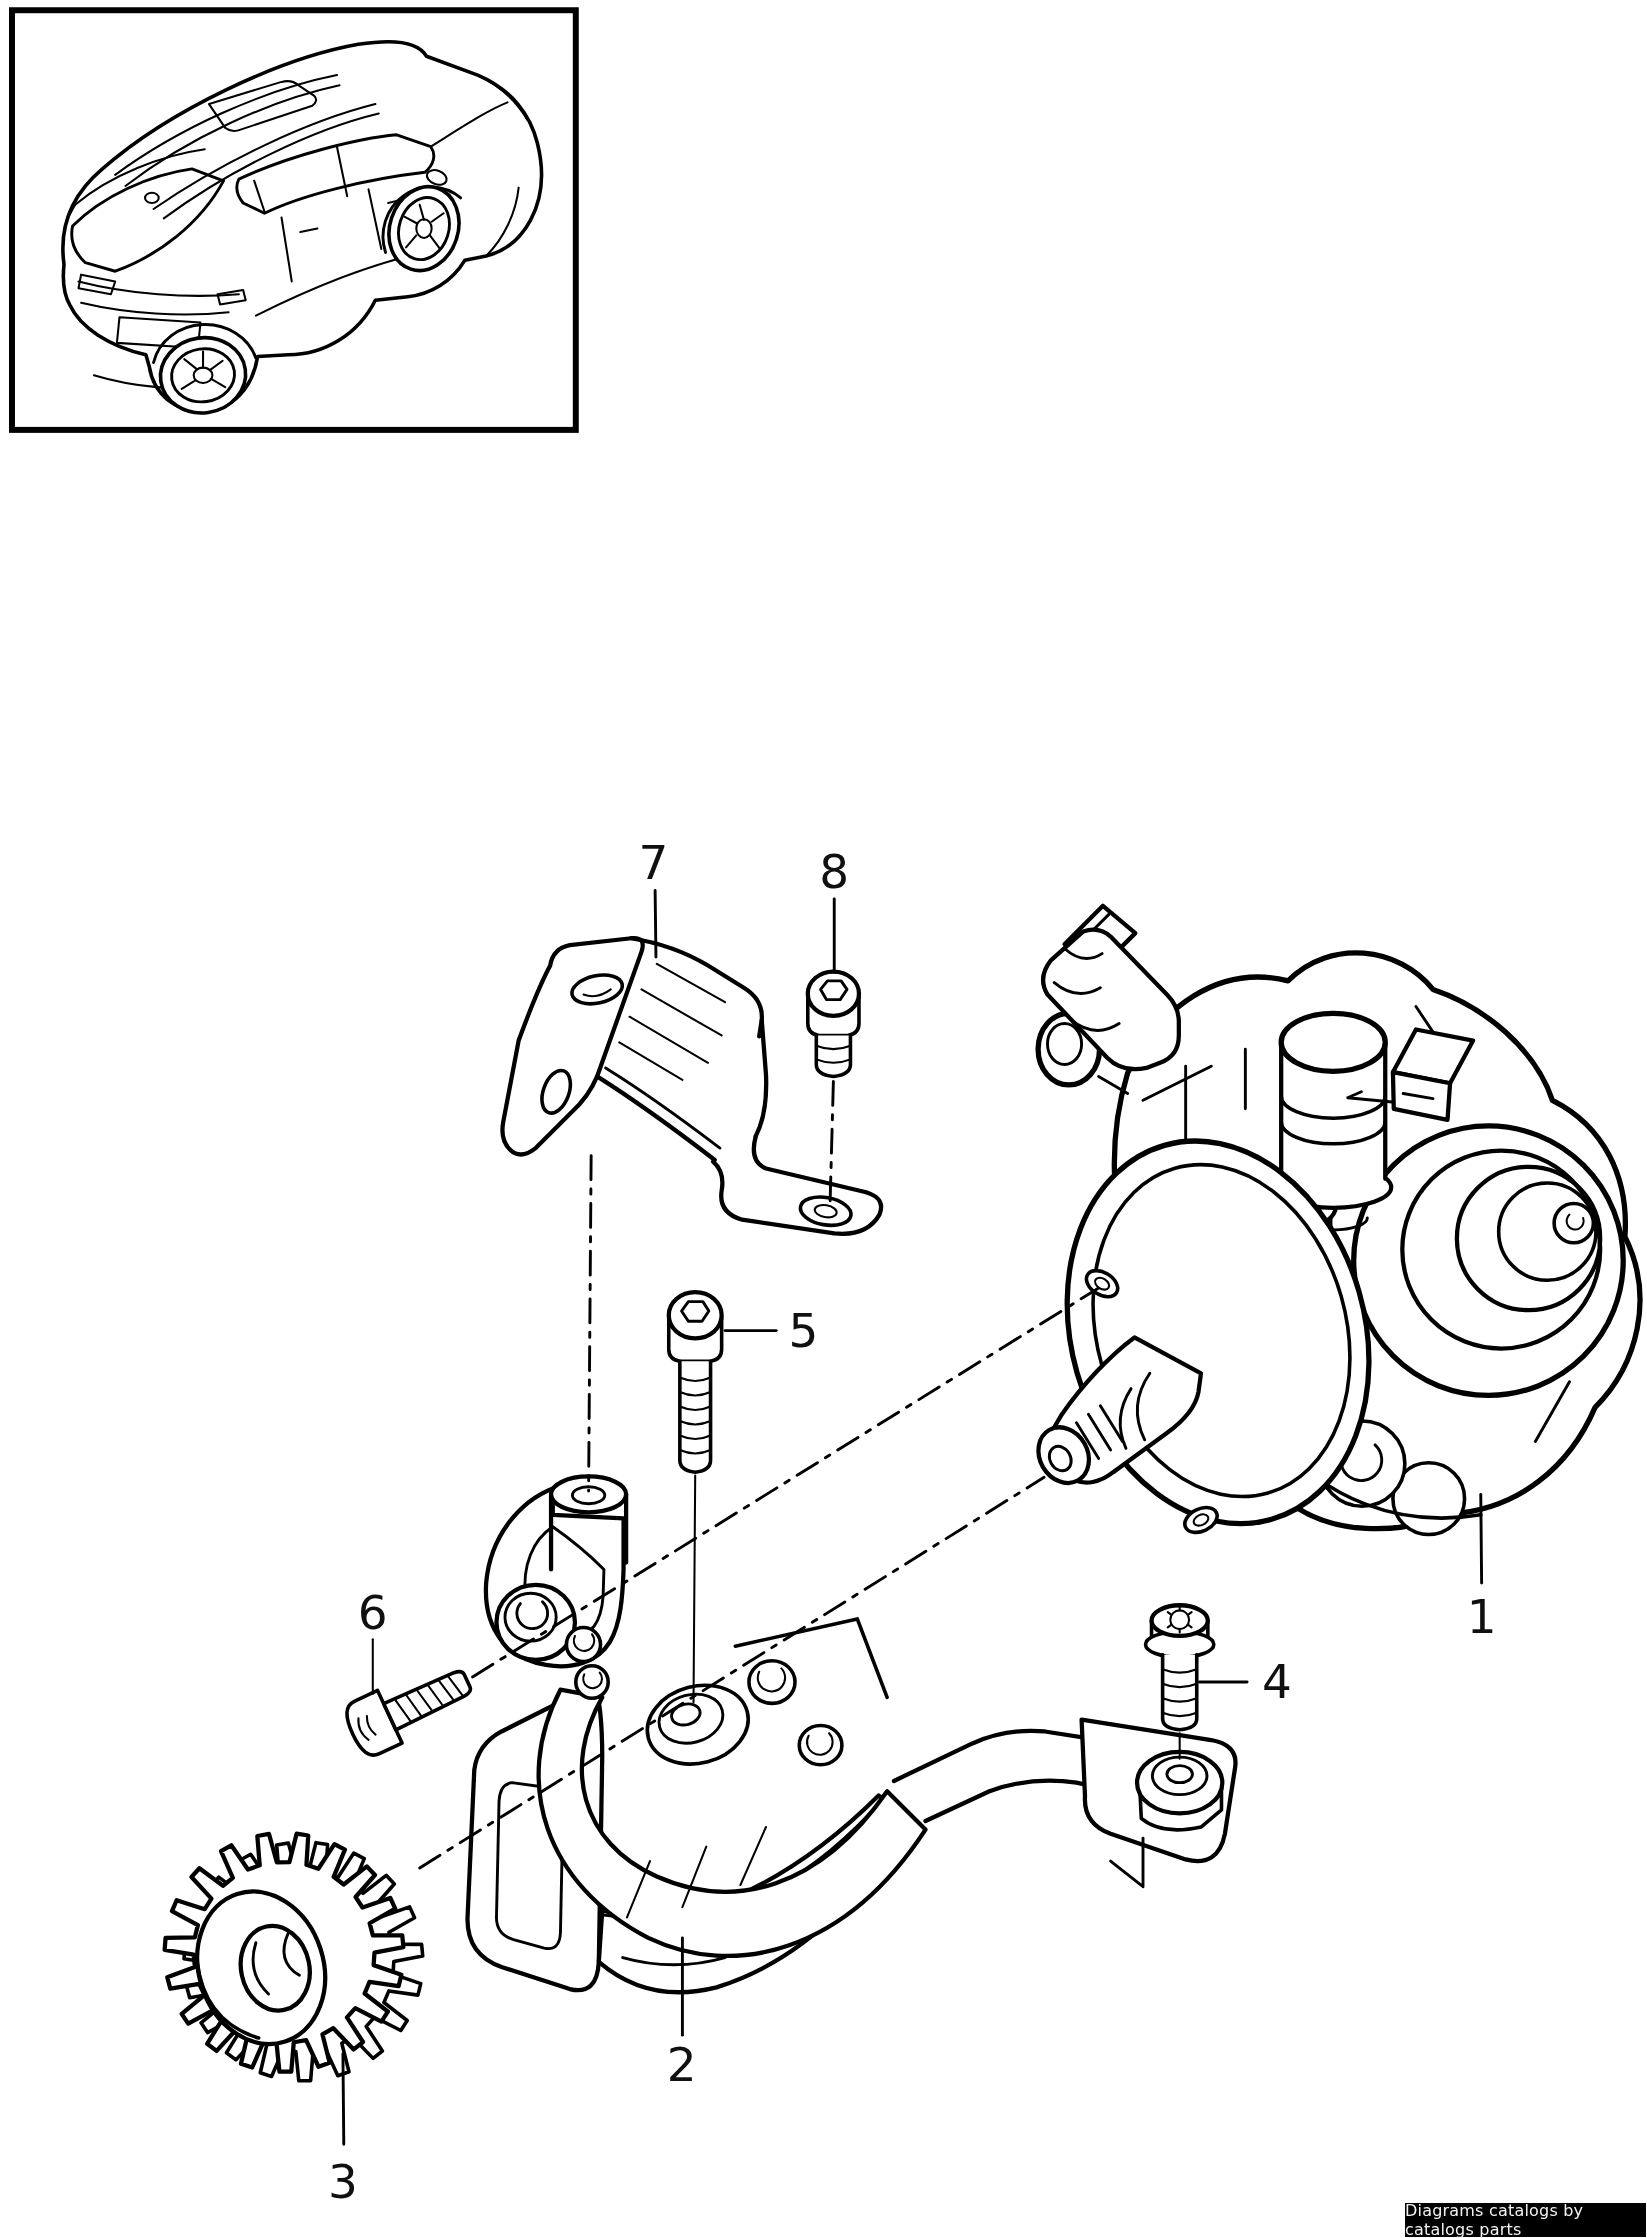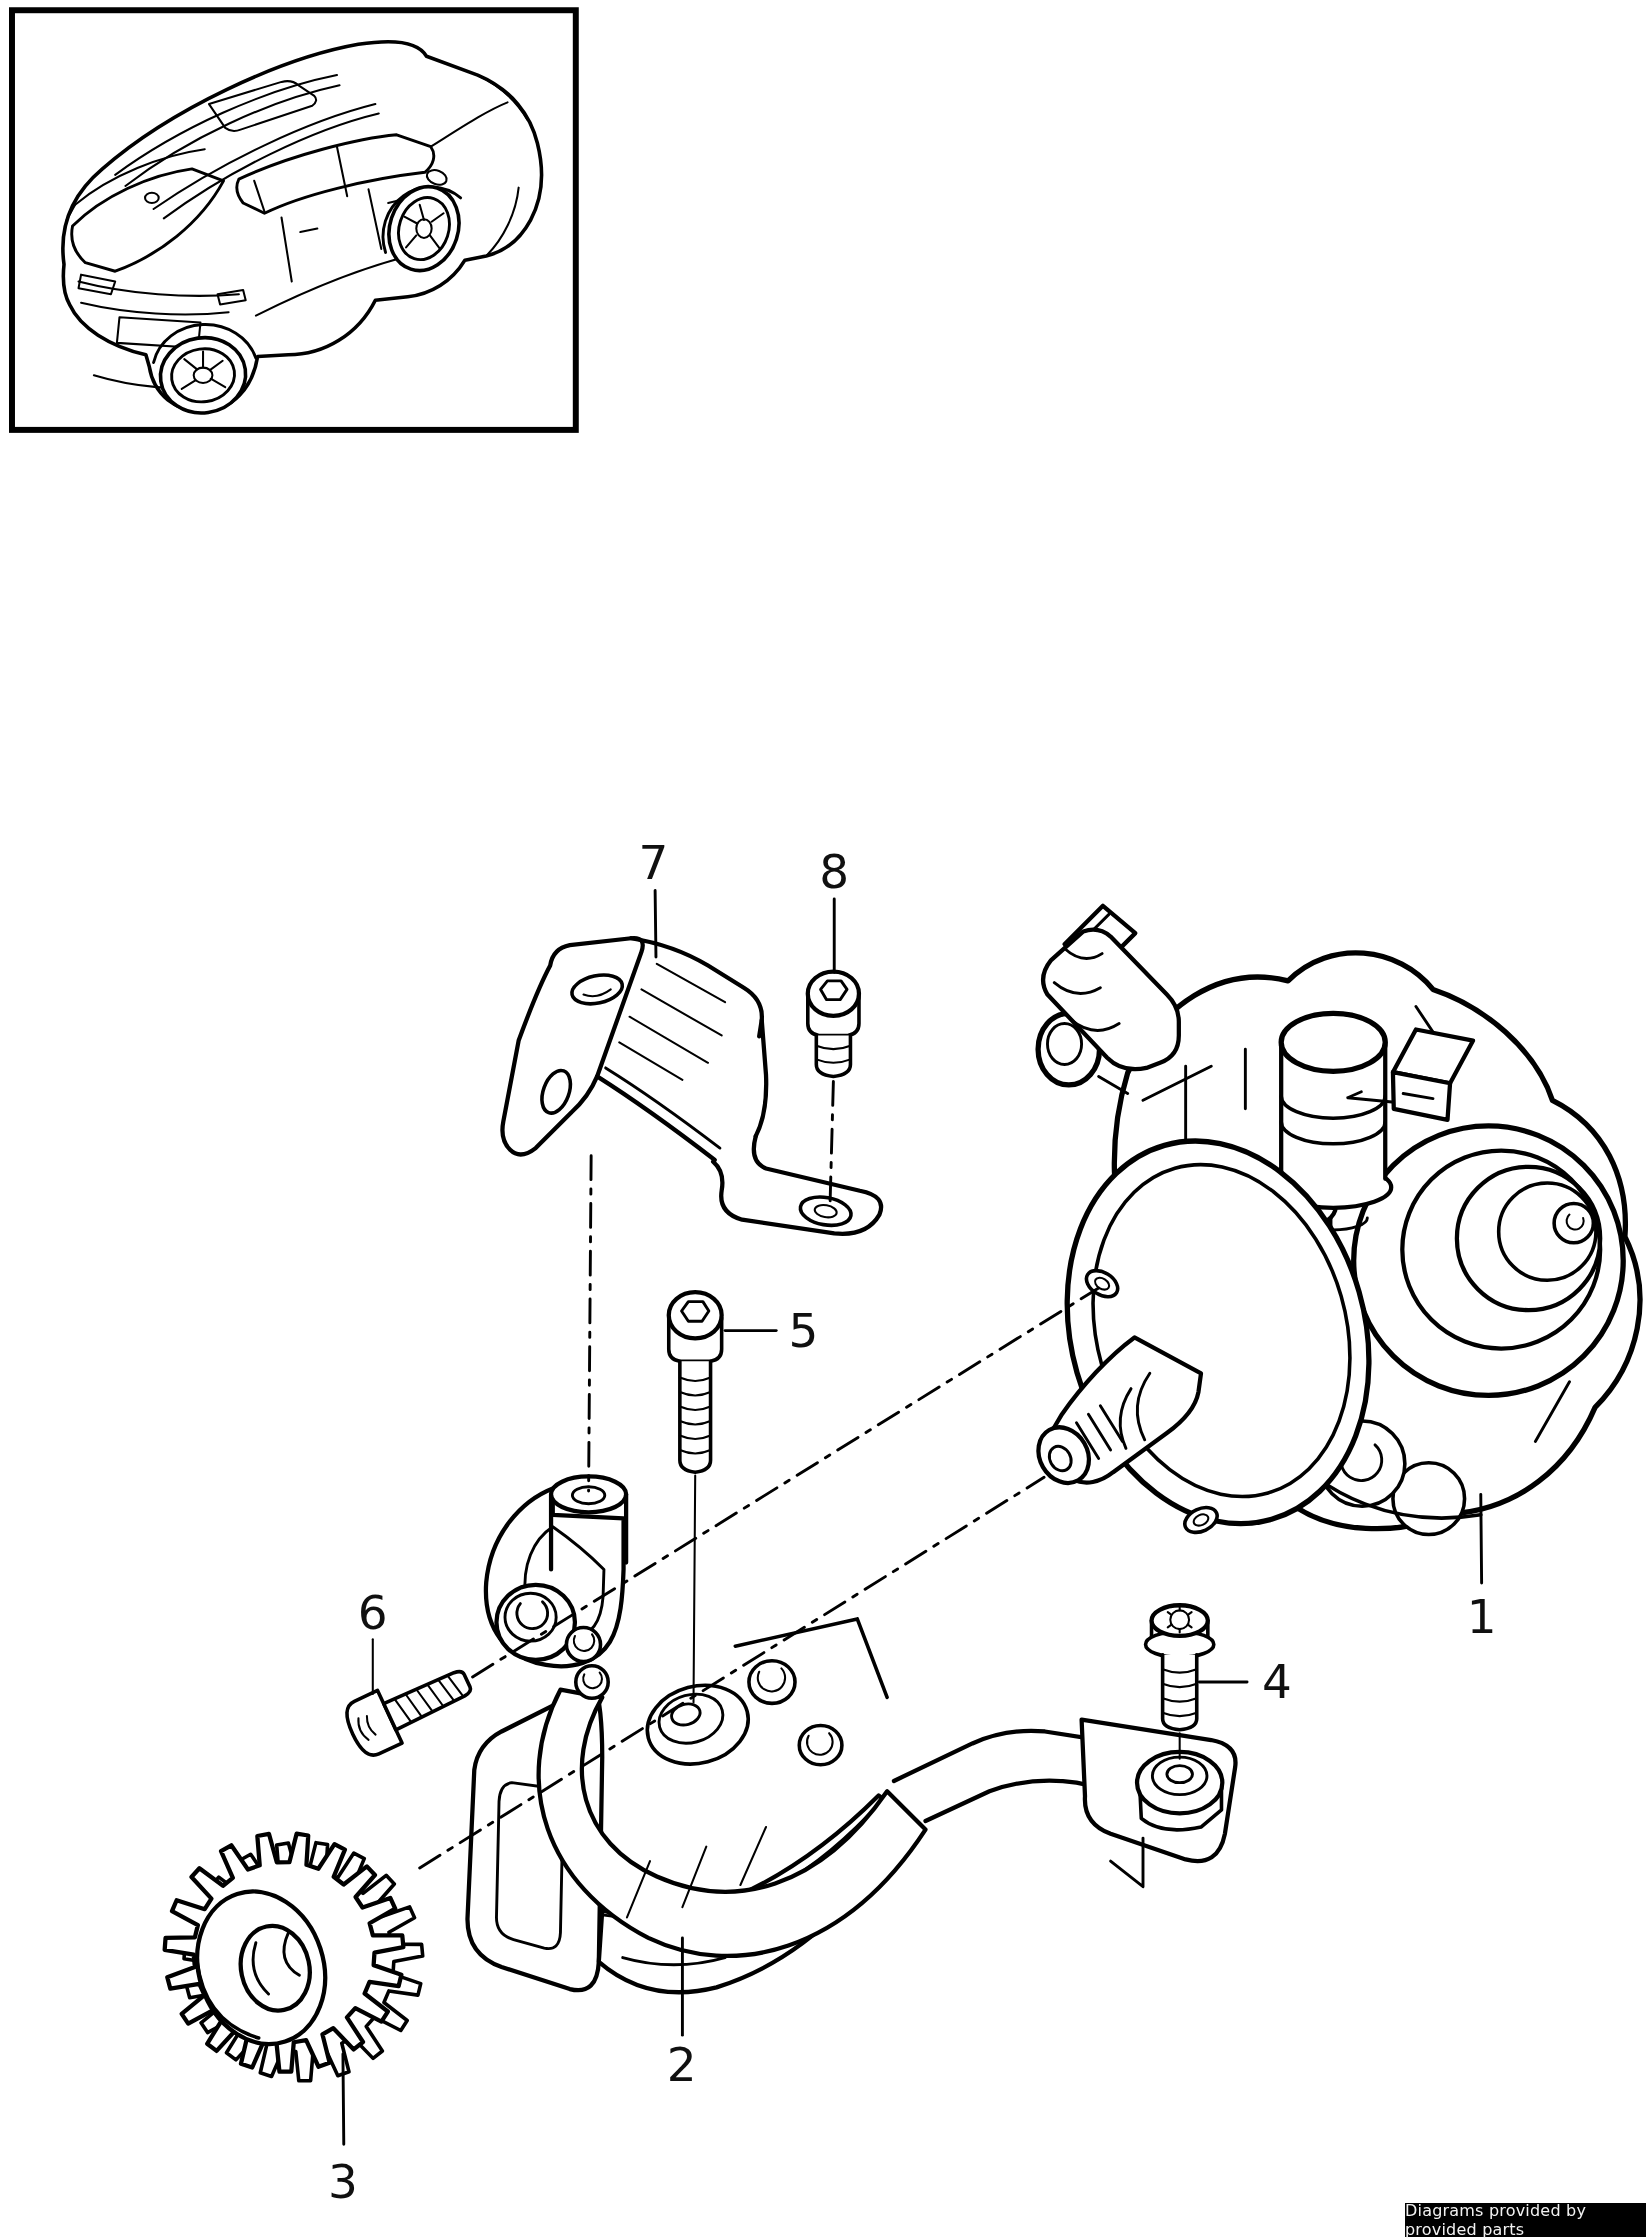--- a/index.html
+++ b/index.html
@@ -323,16 +323,16 @@
       </g>
       <g>
         <line class="ink w3" x1="978" y1="1054" x2="978" y2="1140"></line>
         <text class="callout" x="978" y="1041">8</text>
       </g>
     </g>
   </g>
 </svg>
 
   <div class="watermark" style="left:1405px;top:2203px;width:241px;height:34px;background:#000;color:#f2f2f2;">
-    <span>Diagrams provided by provided parts</span>
+    <span>Diagrams catalogs by catalogs parts</span>
   </div>
 </div>
 
 
 </body></html>

